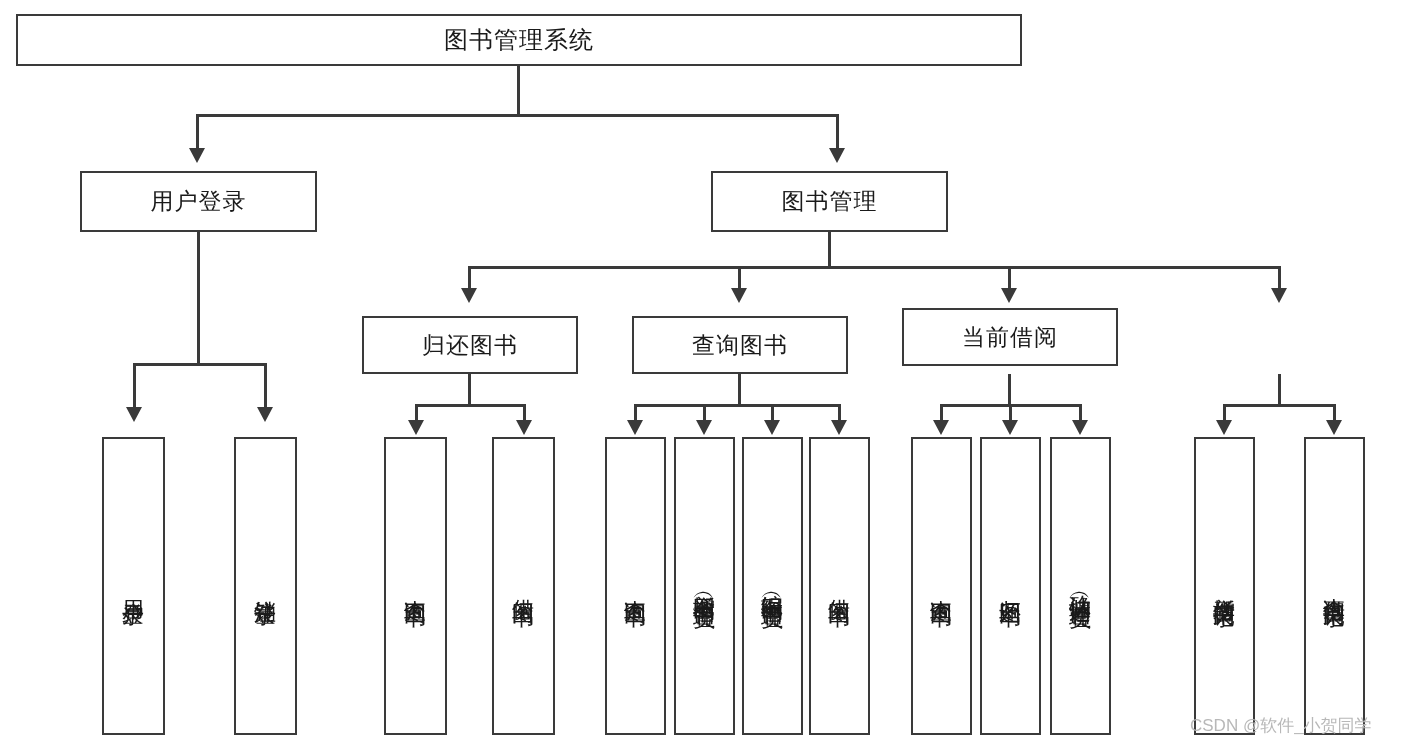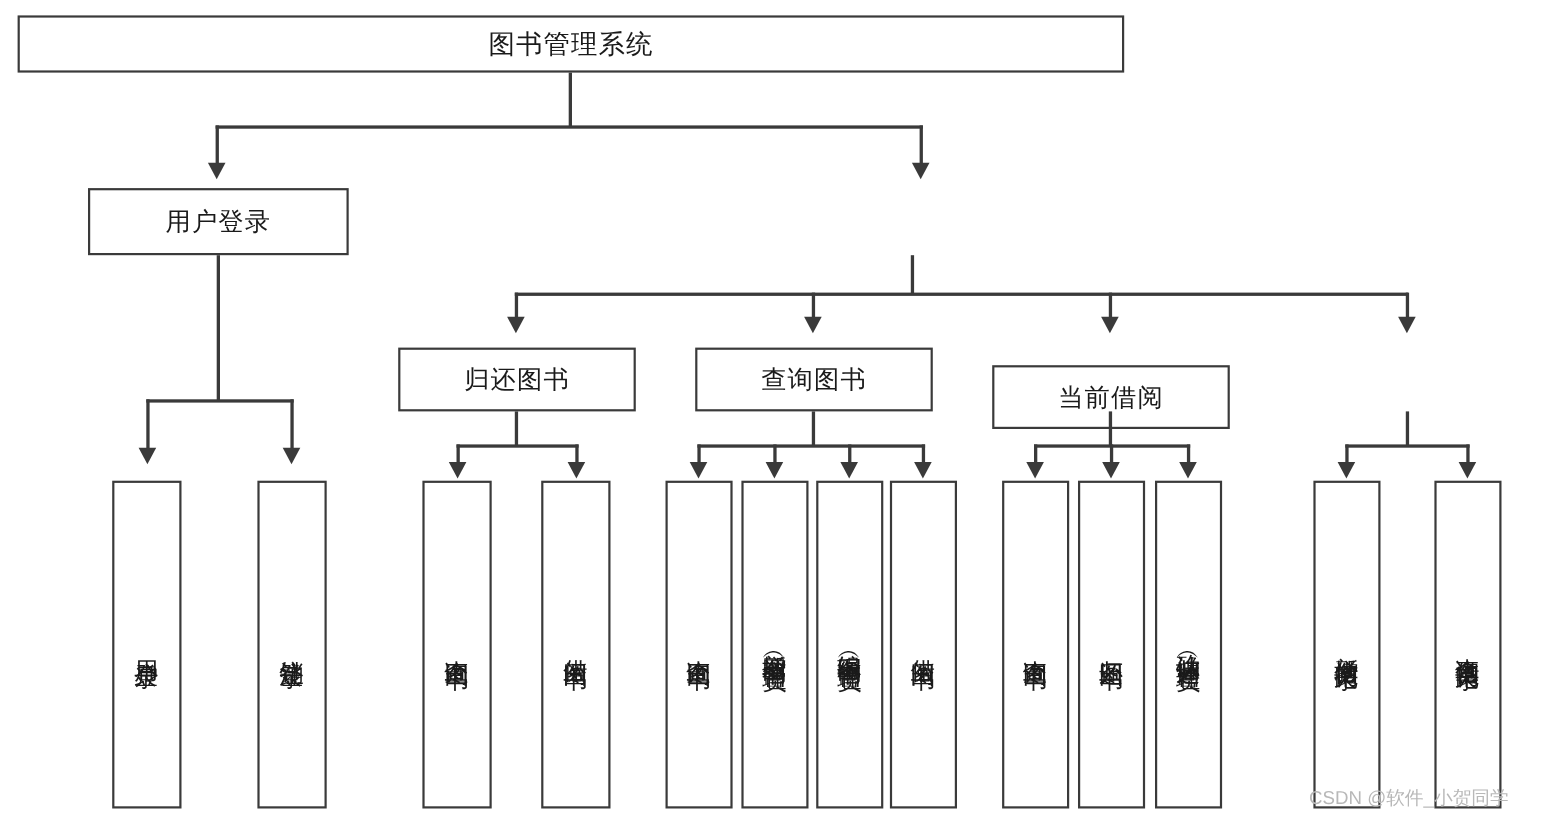--- a/index.html
+++ b/index.html
@@ -79,20 +79,23 @@
   <div class="ln vl" style="left:196px;top:114px;width:3px;height:36px;"></div>
   <div class="arrow" style="left:189px;top:148px;"></div>
 
   <div class="ln vl" style="left:836px;top:114px;width:3px;height:36px;"></div>
   <div class="arrow" style="left:829px;top:148px;"></div>
 
   <div class="node h" style="left:80px;top:171px;width:237px;height:61px;">
     <span class="lbl">用户登录</span>
   </div>
 
+  <div class="node h" style="left:711px;top:171px;width:237px;height:61px;">
+    <span class="lbl">图书管理</span>
+  </div>
 
   <div class="ln vl" style="left:197px;top:232px;width:3px;height:133px;"></div>
   <div class="ln hl" style="left:133px;top:363px;width:134px;height:3px;"></div>
   <div class="ln vl" style="left:133px;top:363px;width:3px;height:46px;"></div>
   <div class="arrow" style="left:126px;top:407px;"></div>
   <div class="ln vl" style="left:264px;top:363px;width:3px;height:46px;"></div>
   <div class="arrow" style="left:257px;top:407px;"></div>
 
   <div class="ln vl" style="left:828px;top:232px;width:3px;height:36px;"></div>
   <div class="ln hl" style="left:468px;top:266px;width:812px;height:3px;"></div>
@@ -108,21 +111,21 @@
 
   <div class="ln vl" style="left:1278px;top:266px;width:3px;height:24px;"></div>
   <div class="arrow" style="left:1271px;top:288px;"></div>
 
   <div class="node h" style="left:362px;top:316px;width:216px;height:58px;">
     <span class="lbl">归还图书</span>
   </div>
   <div class="node h" style="left:632px;top:316px;width:216px;height:58px;">
     <span class="lbl">查询图书</span>
   </div>
-  <div class="node h" style="left:902px;top:332px;width:216px;height:58px;font-family:Liberation Serif, serif;">
+  <div class="node h" style="left:902px;top:308px;width:216px;height:58px;font-family:Liberation Serif, serif;">
     <span class="lbl">当前借阅</span>
   </div>
 
   <div class="ln vl" style="left:468px;top:374px;width:3px;height:32px;"></div>
   <div class="ln hl" style="left:415px;top:404px;width:111px;height:3px;"></div>
   <div class="ln vl" style="left:415px;top:404px;width:3px;height:18px;"></div>
   <div class="arrow" style="left:408px;top:420px;"></div>
   <div class="ln vl" style="left:523px;top:404px;width:3px;height:18px;"></div>
   <div class="arrow" style="left:516px;top:420px;"></div>
 

